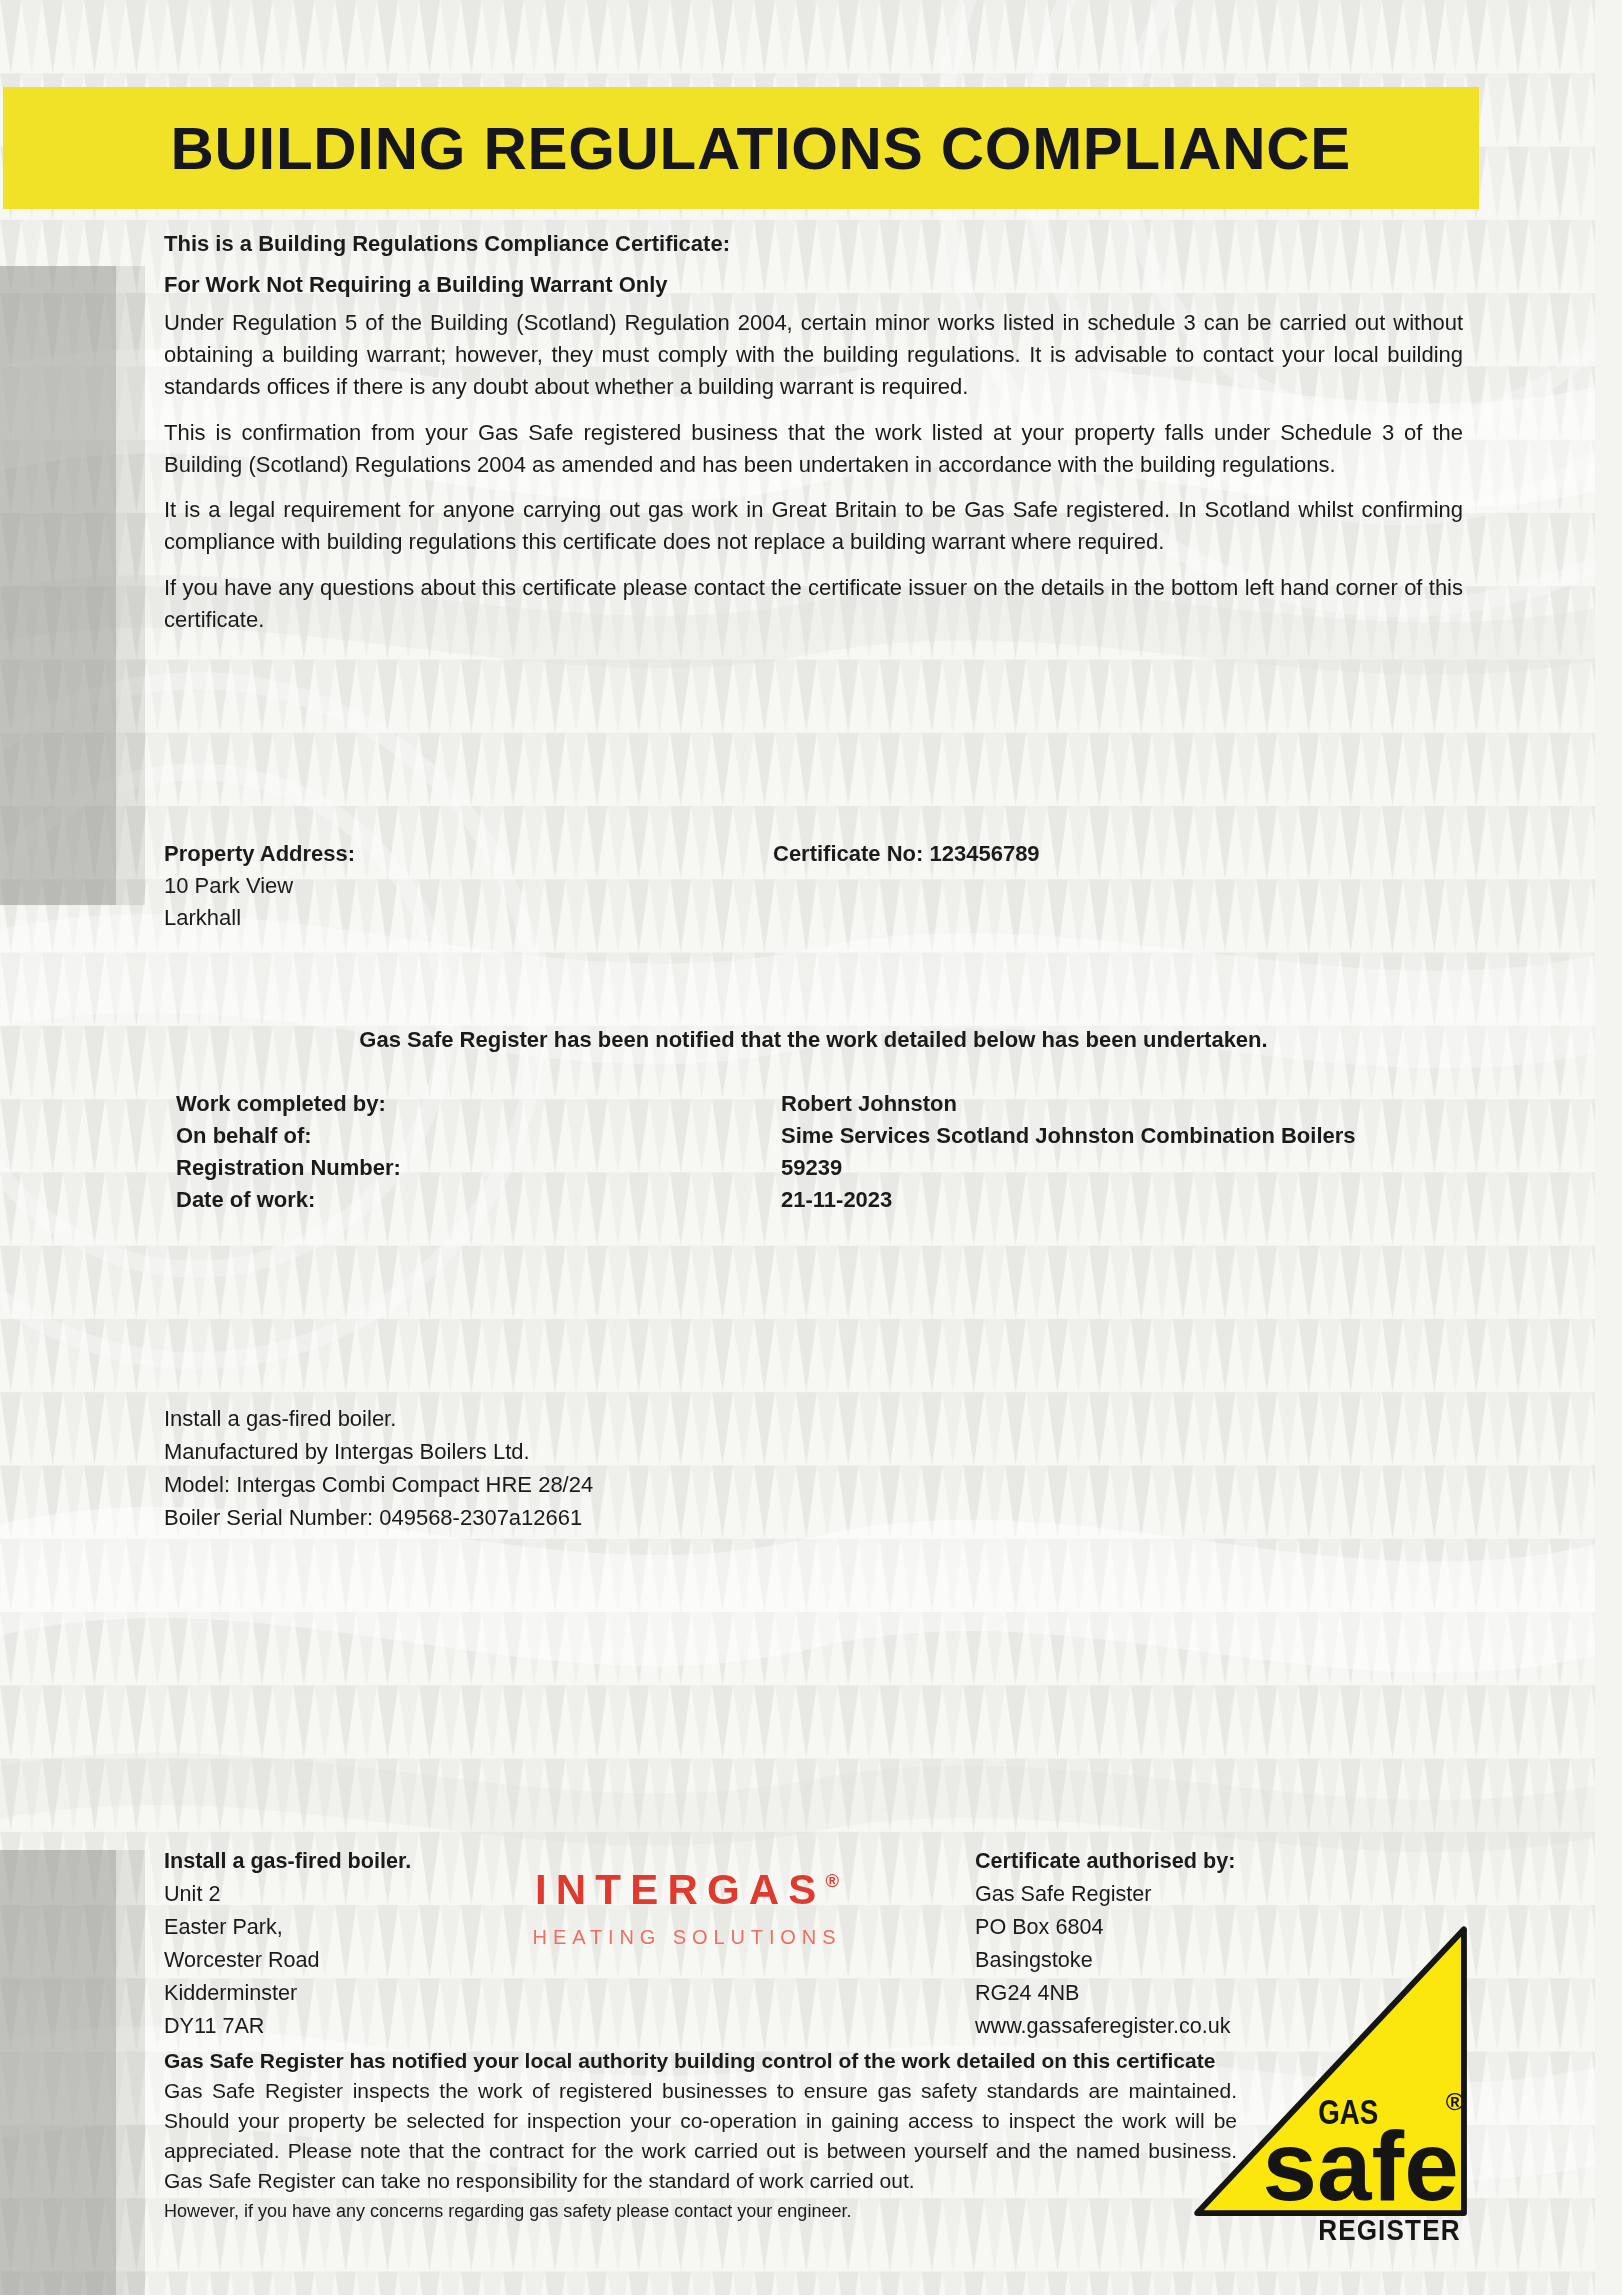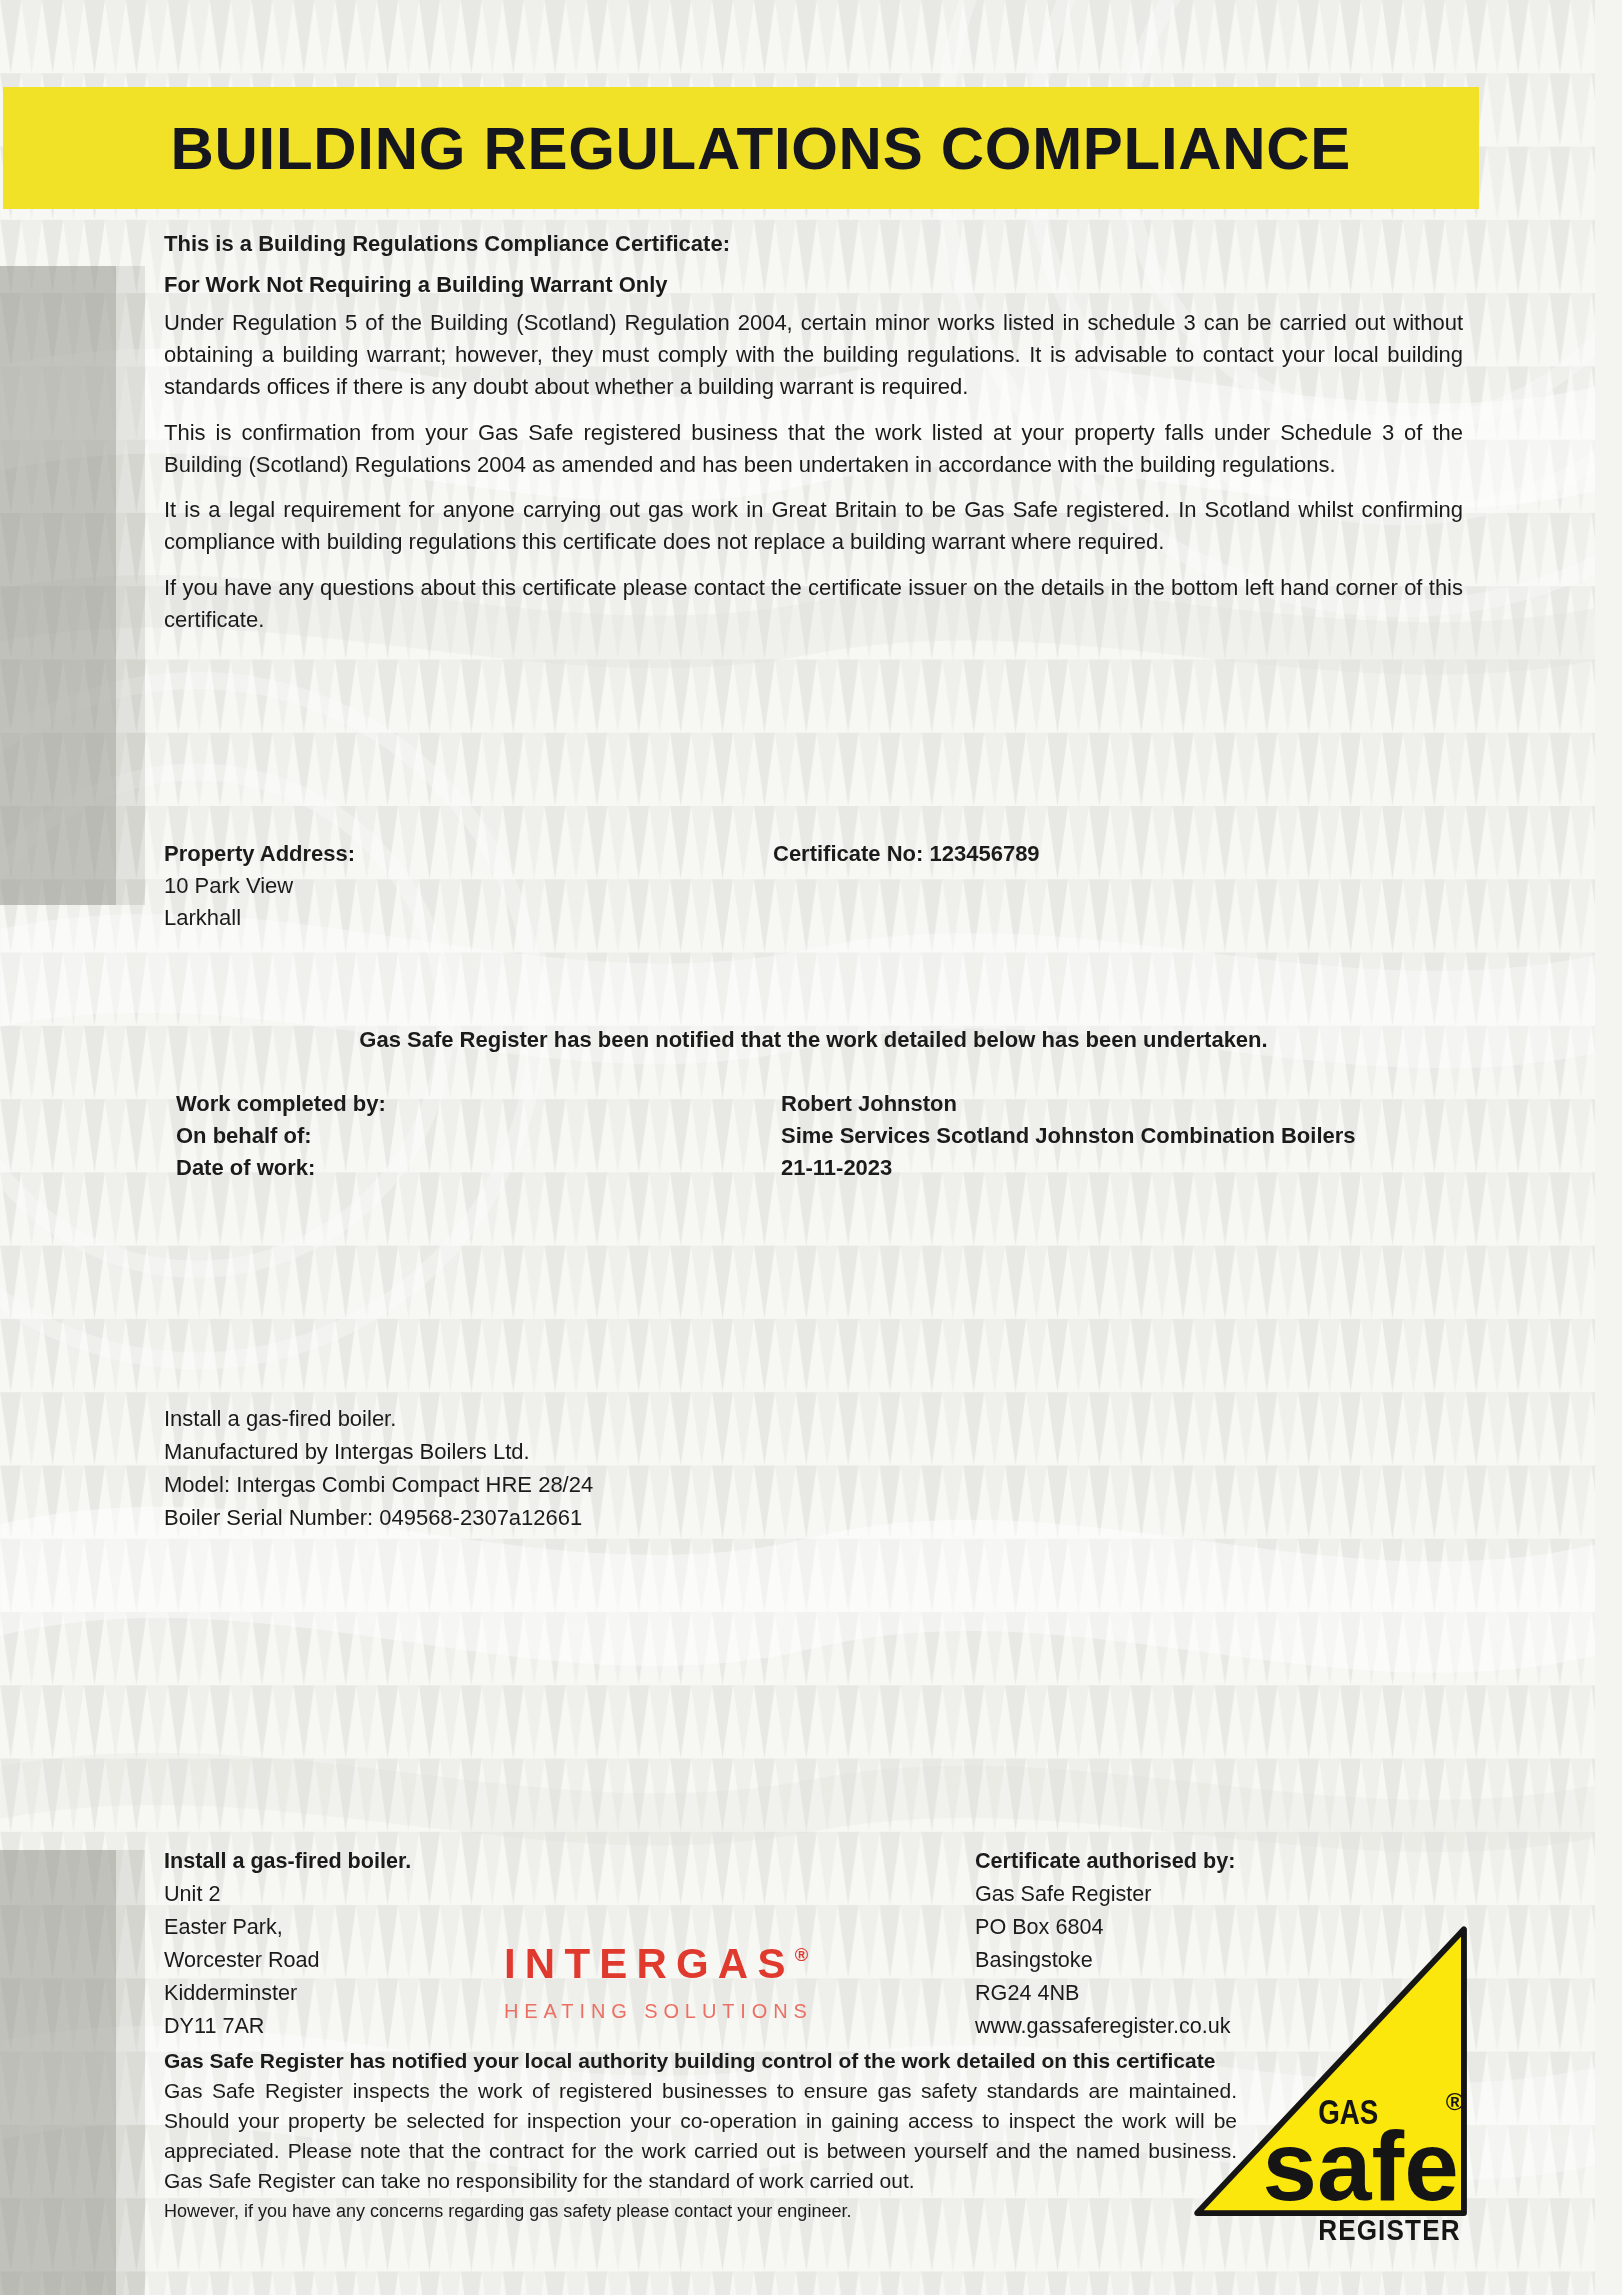--- a/index.html
+++ b/index.html
@@ -40,21 +40,21 @@
   .work .row { position:relative; height:32px; }
   .work .wvalue { position:absolute; left:605px; top:0; white-space:nowrap; }
 
   .install { left:164px; top:1402px; font-size:22px; line-height:33px; }
 
   .fcol { font-size:21.6px; line-height:33px; }
   .fcol .head { font-weight:bold; }
   .left-col  { left:164px;  top:1844px; }
   .right-col { left:975px; top:1844px; }
 
-  .intergas { left:504px; top:1940px; width:366px; }
+  .intergas { left:504px; top:1866px; width:366px; text-align:center; }
   .intergas .iname { font-size:42px; font-weight:bold; color:#e0392e; letter-spacing:9.2px; }
   .intergas .ireg  { font-size:18.3px; font-weight:bold; color:#e0392e; vertical-align:17px; letter-spacing:0; }
   .intergas .itag  { margin-top:11.8px; font-size:20px; letter-spacing:5.9px; color:#ec6f63; }
 
   .bottom-text { left:164px; top:2046px; width:1073px; }
   .bottom-text .bhead { font-size:21px; font-weight:bold; line-height:30px; }
   .bottom-text p.insp { font-size:21px; line-height:30px; text-align:justify; }
   .bottom-text .last { font-size:18px; line-height:30px; }
 
   .gassafe { position:absolute; left:1184px; top:1911px; z-index:2; }
@@ -125,20 +125,24 @@
   <div class="layer work">
     <div class="row">
       <span>Work completed by:</span>
       <span class="wvalue">Robert Johnston</span>
     </div>
     <div class="row">
       <span>On behalf of:</span>
       <span class="wvalue">Sime Services Scotland Johnston Combination Boilers</span>
     </div>
     <div class="row">
+      <span>Registration Number:</span>
+      <span class="wvalue">59239</span>
+    </div>
+    <div class="row">
       <span>Date of work:</span>
       <span class="wvalue">21-11-2023</span>
     </div>
   </div>
 
   <div class="layer install">
     <div>Install a gas-fired boiler.</div>
     <div>Manufactured by Intergas Boilers Ltd.</div>
     <div>Model: Intergas Combi Compact HRE 28/24</div>
     <div>Boiler Serial Number: 049568-2307a12661</div>

